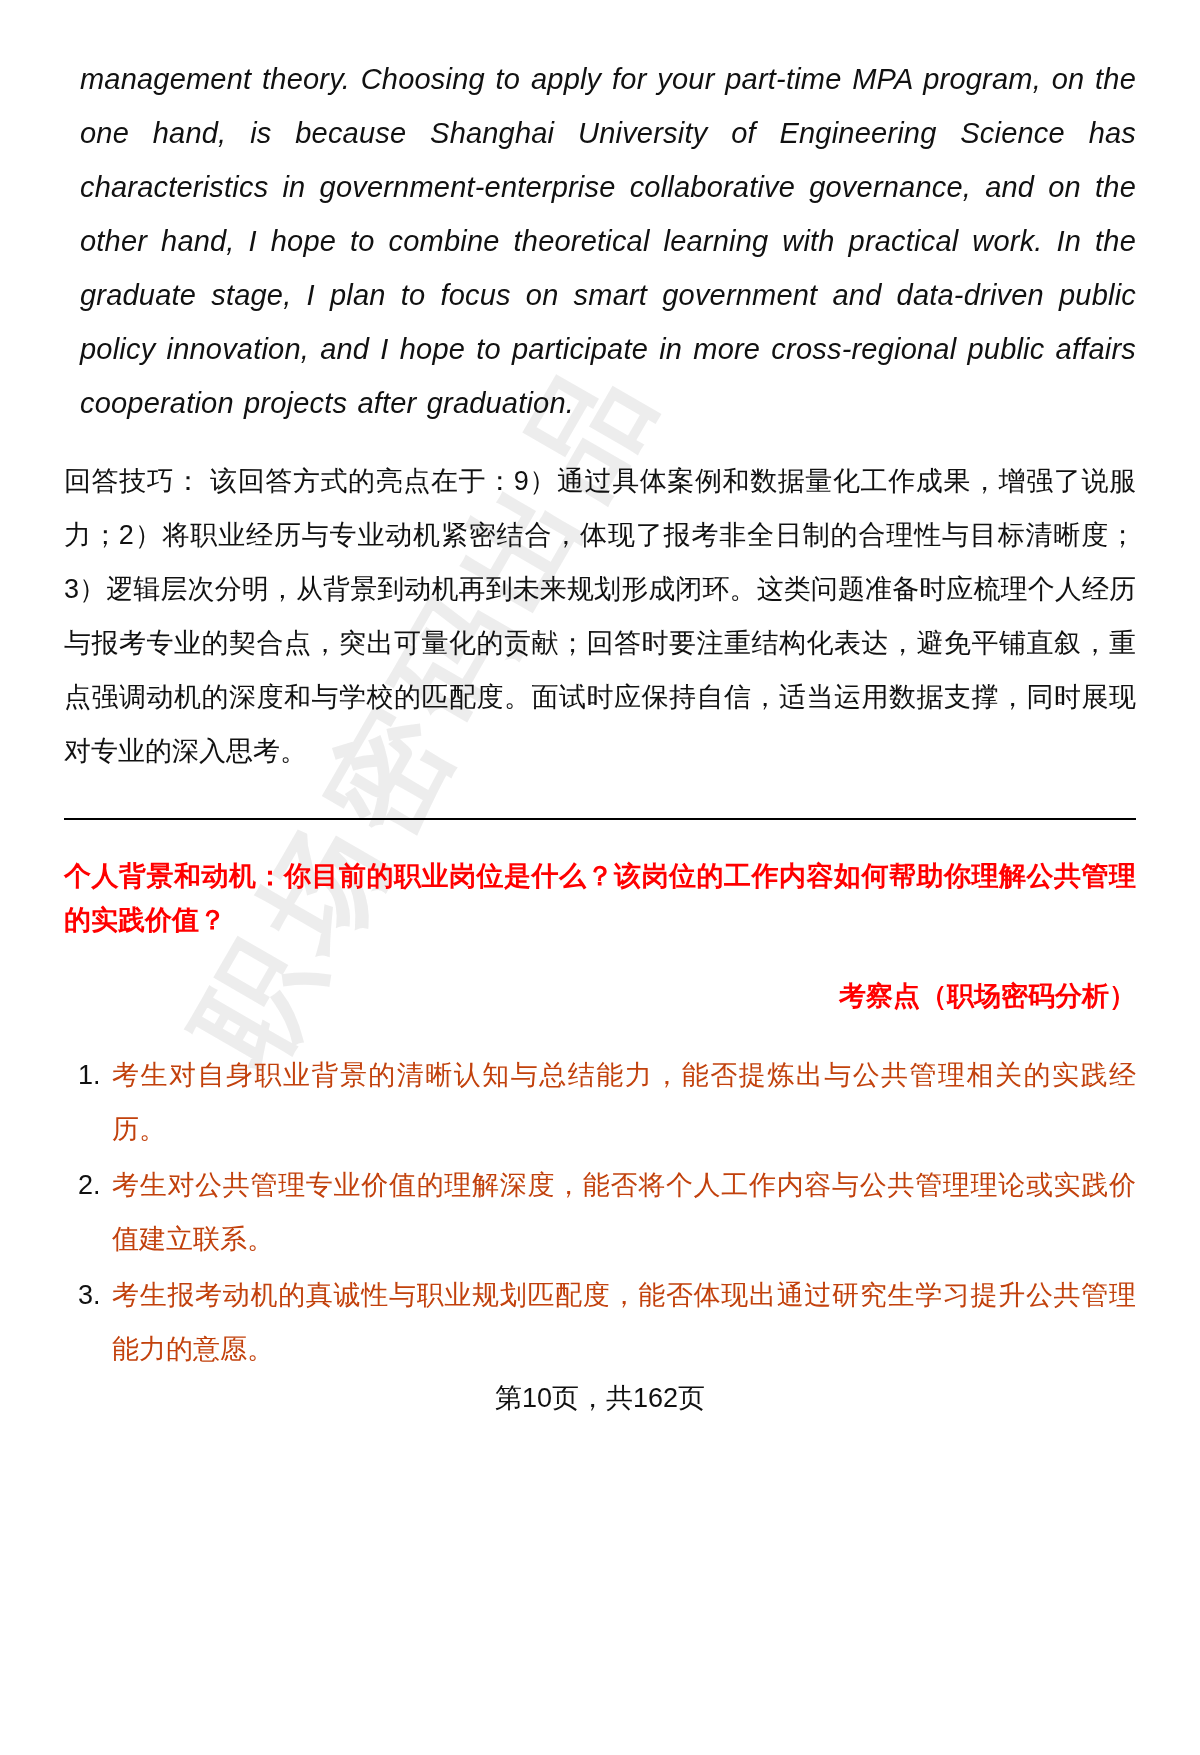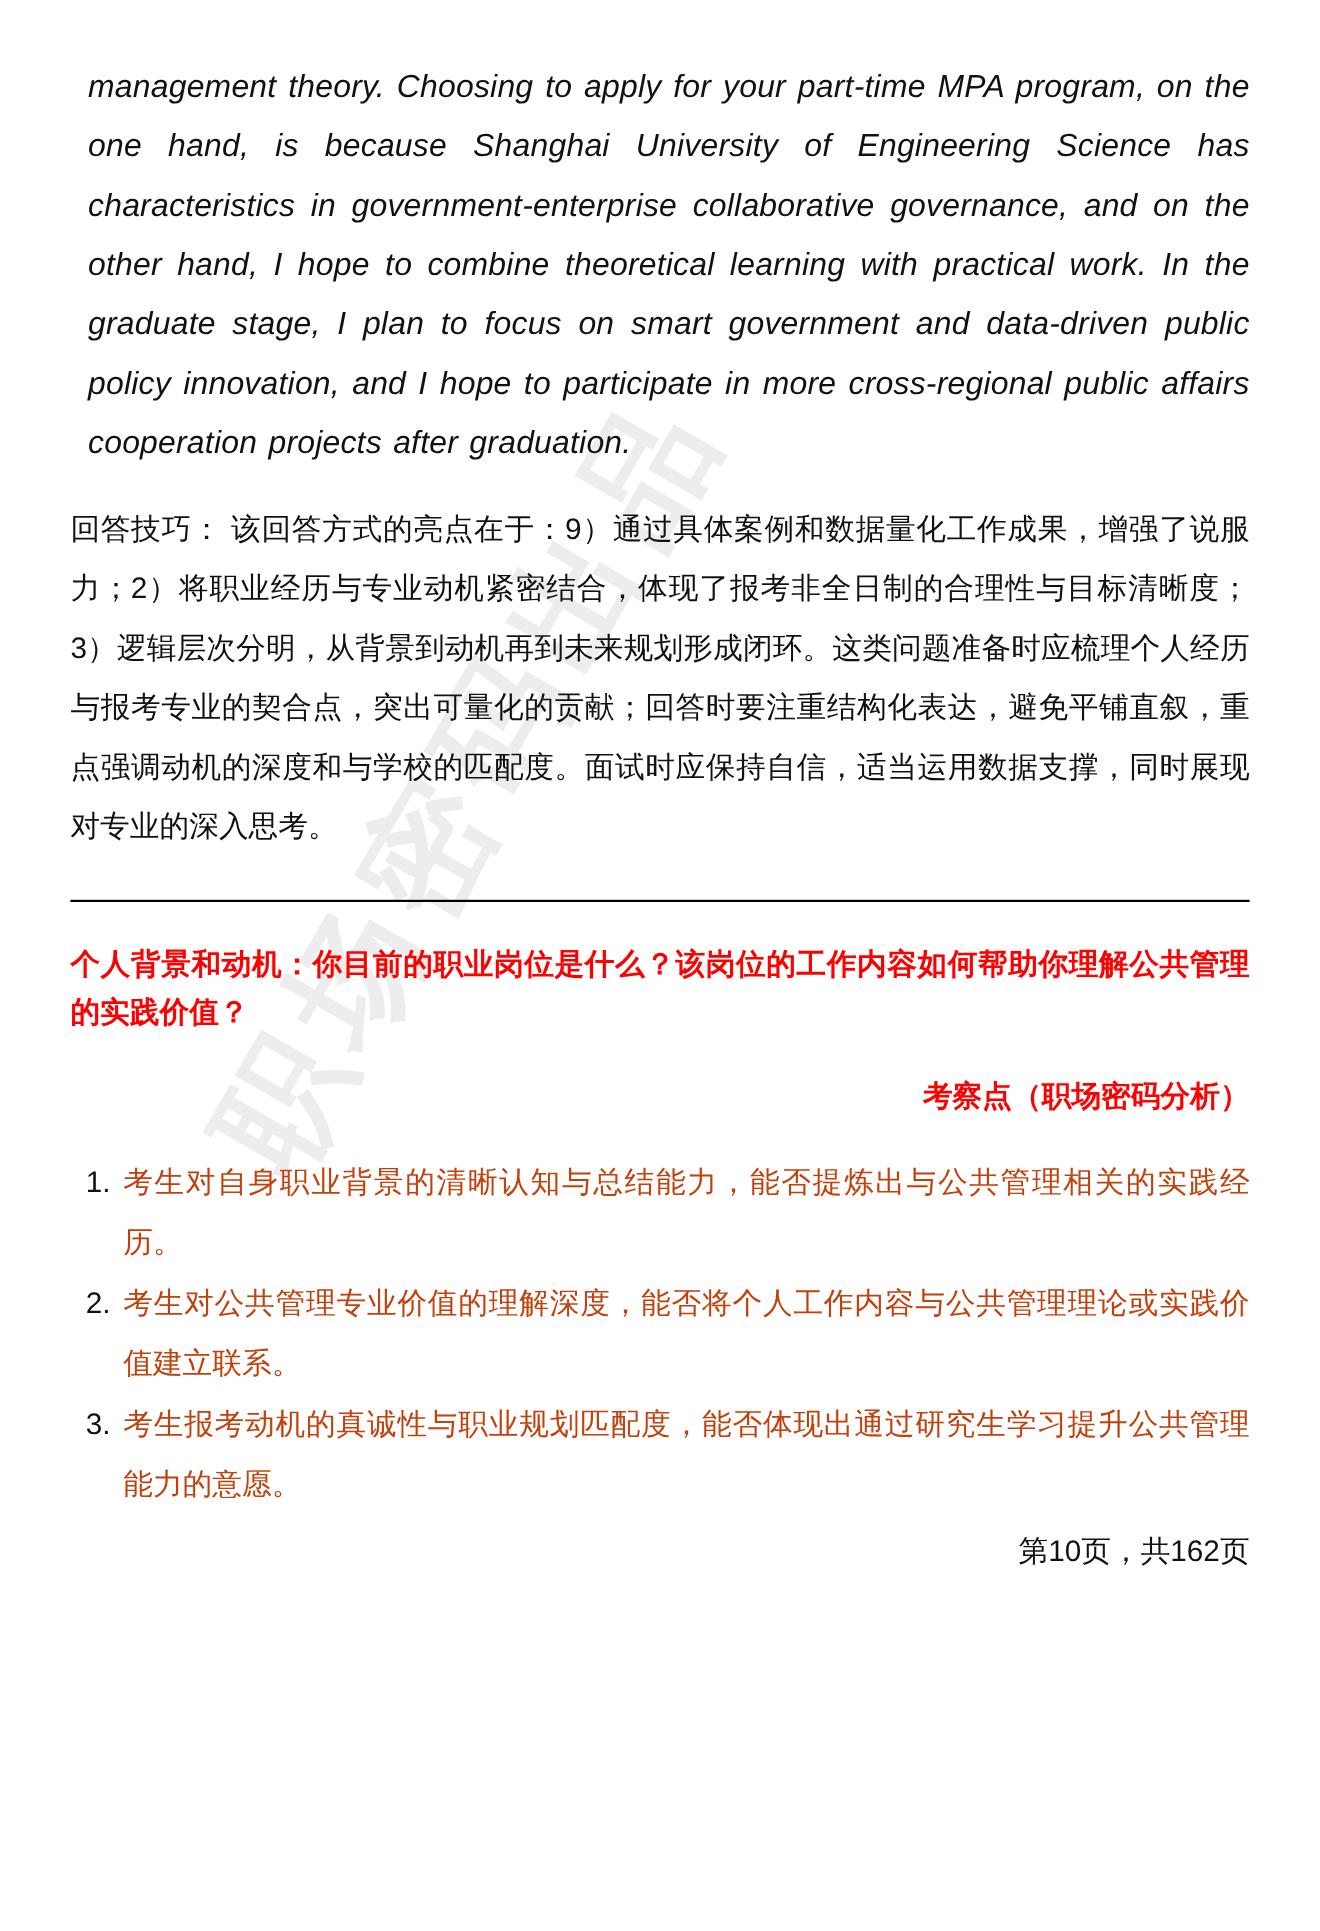--- a/index.html
+++ b/index.html
@@ -105,25 +105,25 @@
     text-align: justify;
     color: #c2410c;
   }
   .answer-para {
     margin-top: 36px;
     margin-bottom: 0;
   }
   .footer {
     position: relative;
     z-index: 1;
-    text-align: right;
+    text-align: center;
     font-size: 27px;
     line-height: 40px;
     color: #111111;
-    margin-top: 14px;
+    margin-top: 2px;
   }
 </style>
 </head>
 <body>
 
 <div class="page">
 
   <div class="watermark">职场密码出品</div>
 
   <div class="content">

